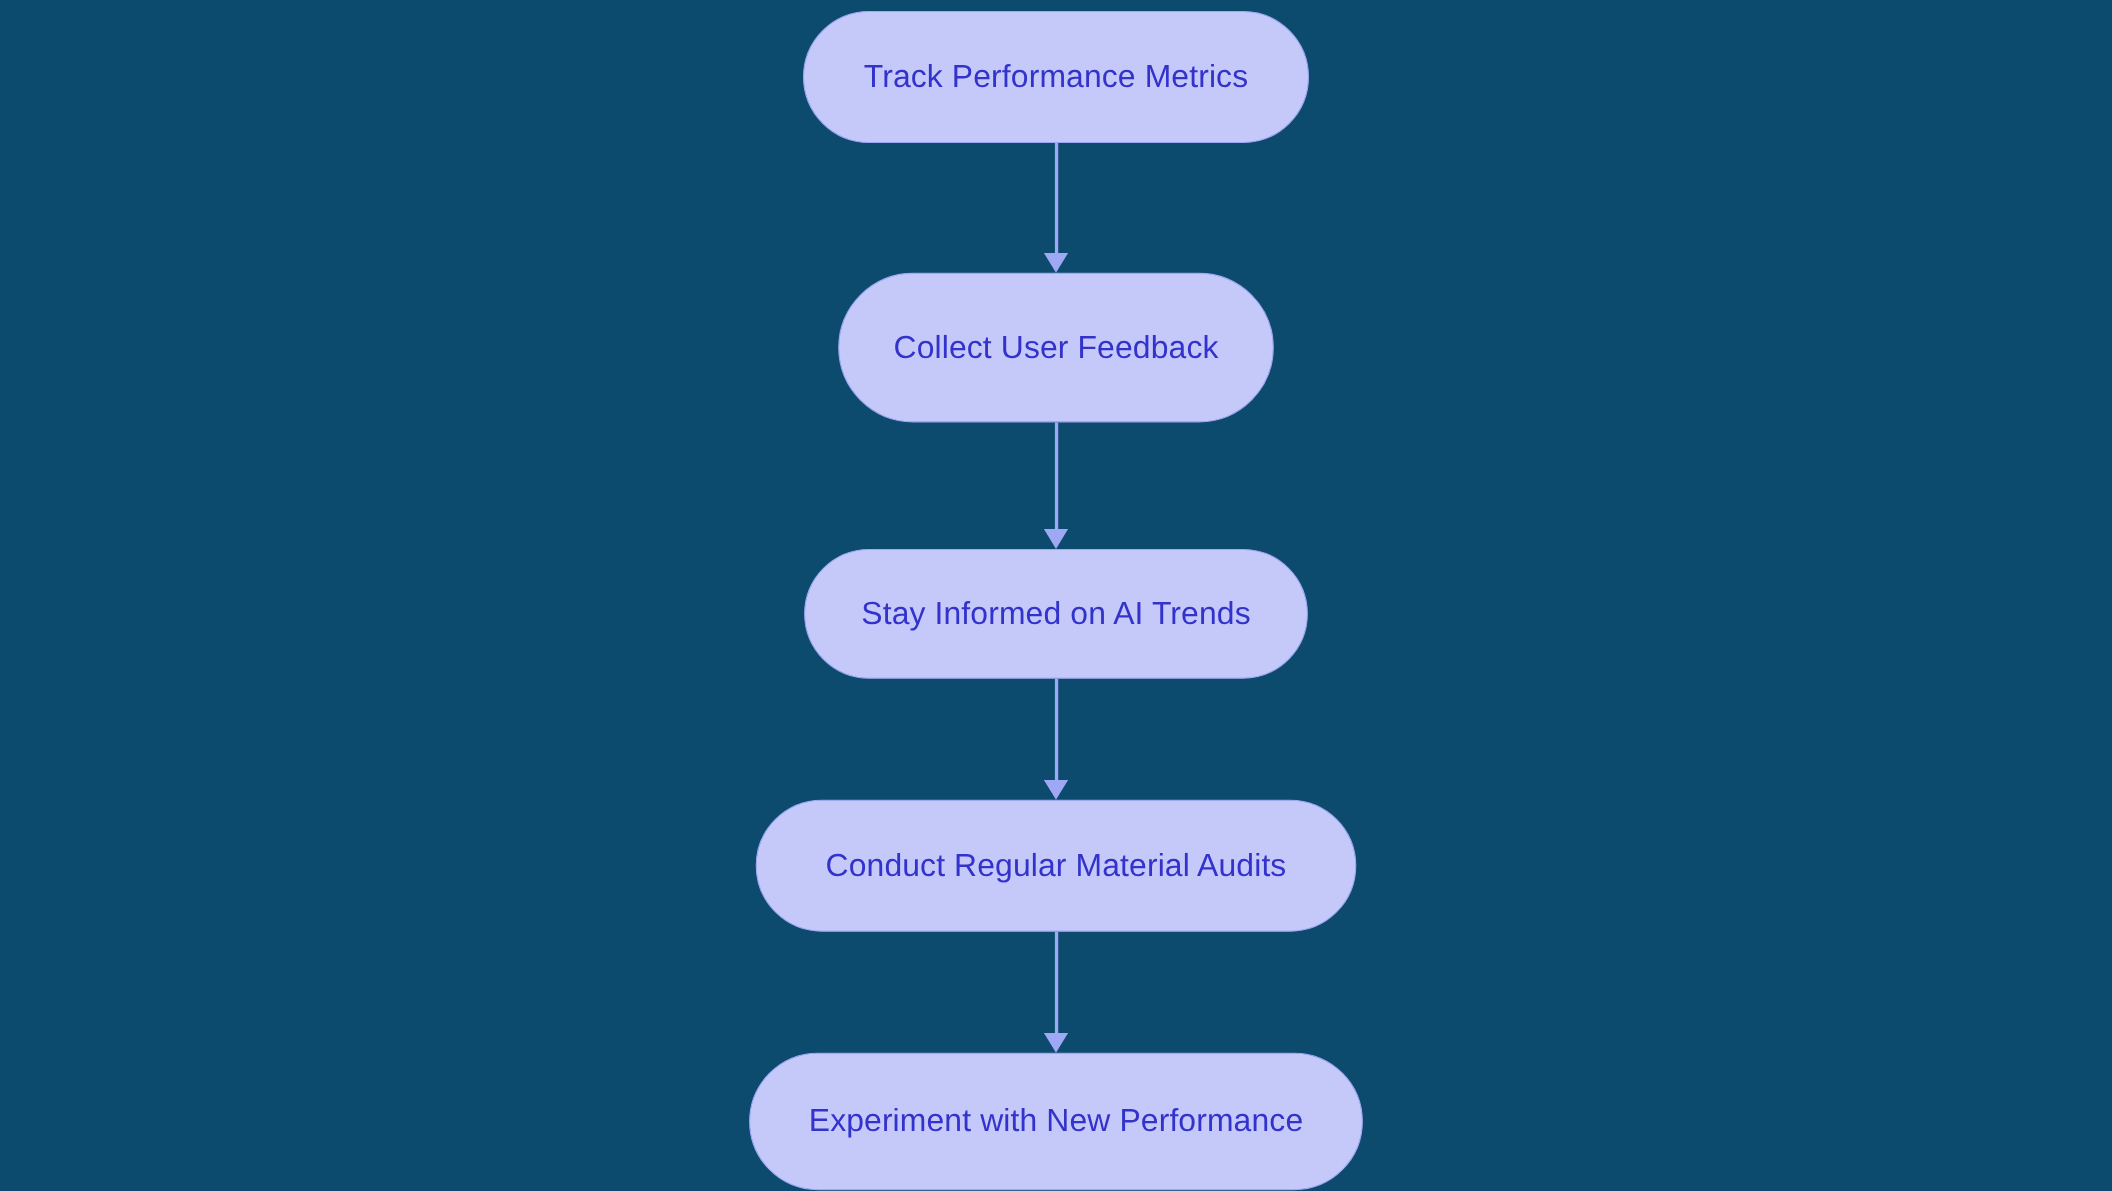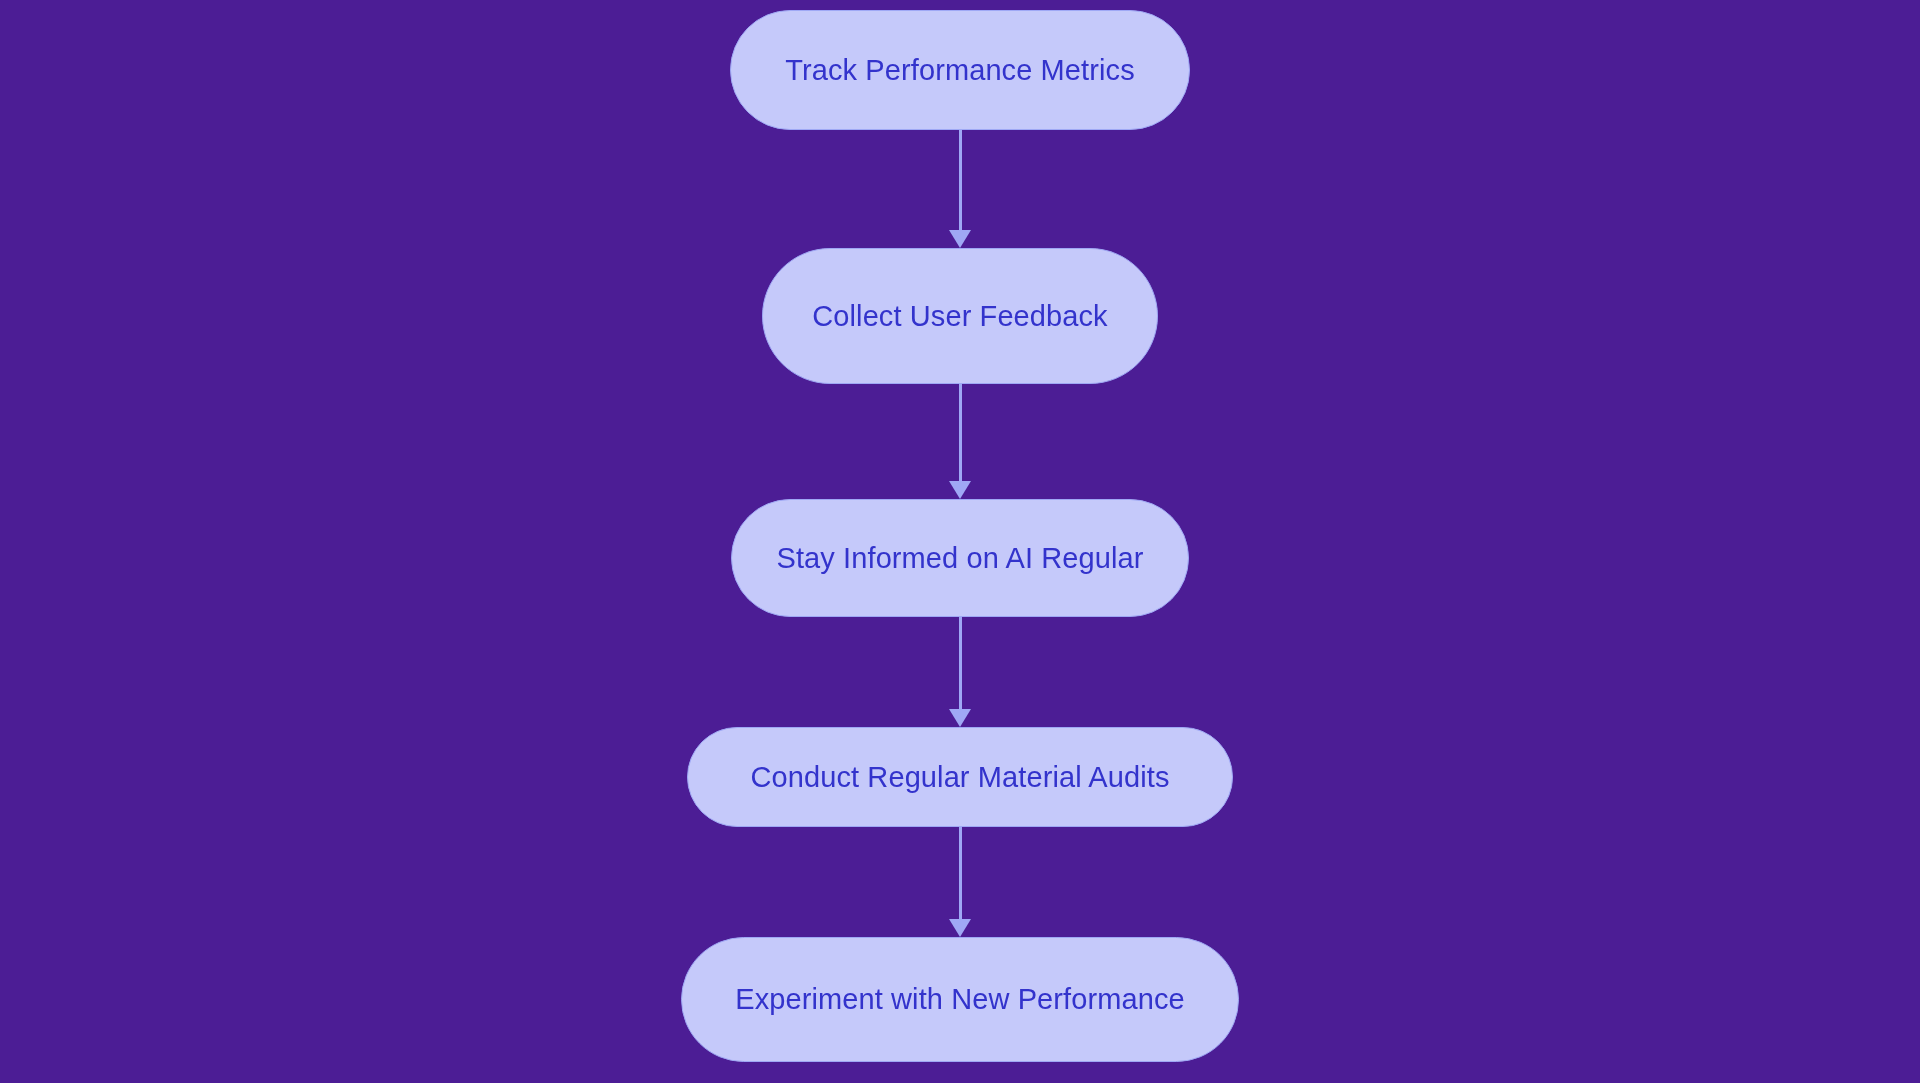--- a/index.html
+++ b/index.html
@@ -11,21 +11,21 @@
     width: 1920px;
     height: 1083px;
     font-family: "Liberation Sans", "DejaVu Sans", sans-serif;
     overflow: hidden;
   }
 
   #flowchart-canvas {
     position: relative;
     width: 1920px;
     height: 1083px;
-    background: #4c1d95;
+    background: #0c4a6e;
   }
 
   .flow-column {
     position: absolute;
     left: 0;
     top: 0;
     width: 1920px;
     height: 1083px;
     display: flex;
     flex-direction: column;
@@ -74,21 +74,21 @@
     border-left: 11px solid transparent;
     border-right: 11px solid transparent;
     border-top: 18px solid #9fa8f5;
     margin-top: -1px;
   }
 
   
   .n0 { width: 460px; height: 120px; margin-top: 10px; }
   .n1 { width: 396px; height: 136px; }
   .n2 { width: 458px; height: 118px; }
-  .n3 { width: 546px; height: 100px; }
+  .n3 { width: 546px; height: 120px; }
   .n4 { width: 558px; height: 125px; }
 
   .c0 { height: 118px; }
   .c1 { height: 115px; }
   .c2 { height: 110px; }
   .c3 { height: 110px; }
 </style>
 </head>
 <body>
 
@@ -107,21 +107,21 @@
     <div class="node n1">
       <span class="node-label">Collect User Feedback</span>
     </div>
 
     <div class="connector c1">
       <div class="connector-line"></div>
       <div class="connector-head"></div>
     </div>
 
     <div class="node n2">
-      <span class="node-label">Stay Informed on AI Regular</span>
+      <span class="node-label">Stay Informed on AI Trends</span>
     </div>
 
     <div class="connector c2">
       <div class="connector-line"></div>
       <div class="connector-head"></div>
     </div>
 
     <div class="node n3">
       <span class="node-label">Conduct Regular Material Audits</span>
     </div>

